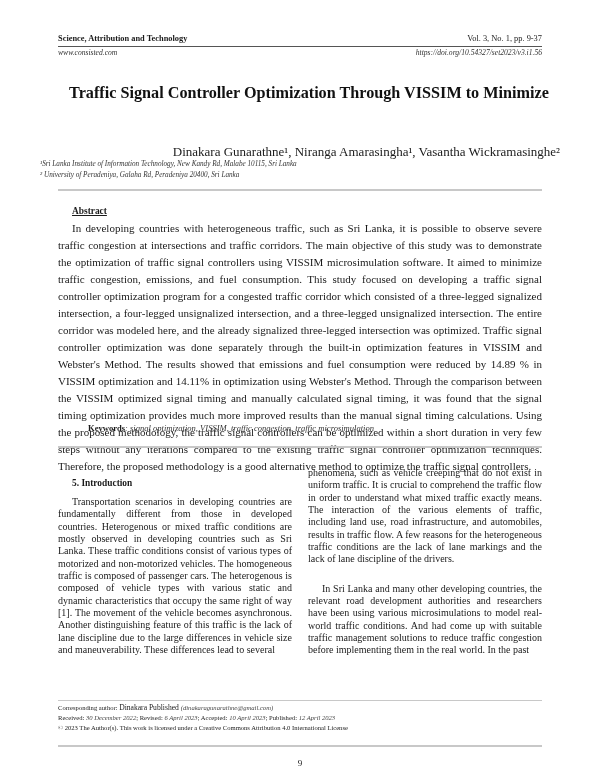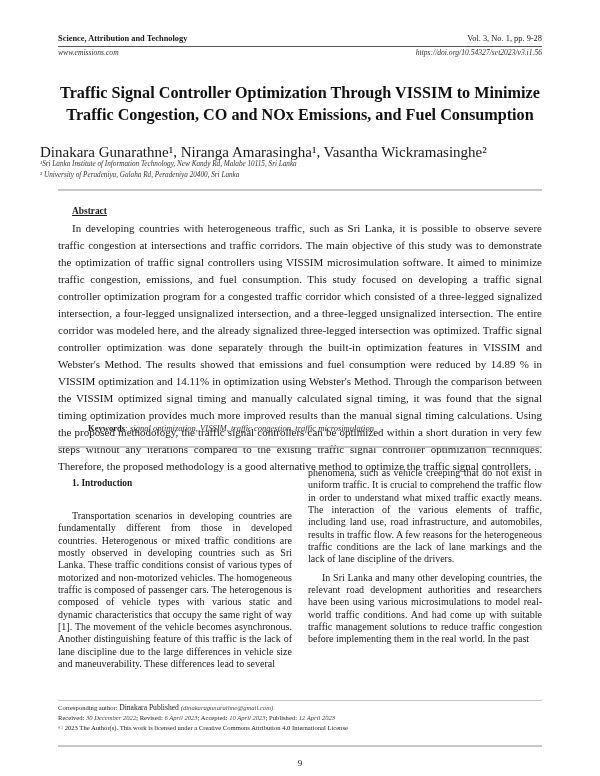--- a/index.html
+++ b/index.html
@@ -5,81 +5,80 @@
   html, body { margin: 0; padding: 0; background: #ffffff; }
   body { width: 600px; height: 776px; position: relative; overflow: hidden;
          font-family: "Liberation Serif", "DejaVu Serif", serif; color: #1a1a1a; }
   .abs { position: absolute; }
   .hdr-left { left: 58px; top: 34px; font-size: 8.4px; font-weight: bold; }
   .hdr-right { right: 58px; top: 34px; font-size: 8.4px; }
   .hdr-rule { left: 58px; width: 484px; top: 46px; height: 1px; background: #555; }
   .hdr-left2 { left: 58px; top: 48px; font-size: 7.6px; font-style: italic; color:#333; }
   .hdr-right2 { right: 58px; top: 48px; font-size: 7.6px; font-style: italic; color:#333;padding-left:30px; }
 
-  .title { left: 40px; width: 520px; top: 82px; text-align: center; font-size: 16.2px;
+  .title { left: 49px; width: 520px; top: 82px; text-align: center; font-size: 16.2px;
            font-weight: bold; line-height: 22px; color: #111; }
-  .authors { left: 40px; width: 520px; top: 144px; text-align: left; font-size: 15px; }
+  .authors { left: 40px; width: 520px; top: 144px; text-align: right; font-size: 13px; }
   .aff { left: 40px; width: 520px; text-align: left; font-size: 7.2px; font-style: italic; color:#333; }
   .aff1 { top: 160px; }
   .aff2 { top: 171px; }
   .rule { left: 58px; width: 484px; height: 2px; background: #c8c8c8; }
   .rule1 { top: 189px; }
   .abstract-h { left: 72px; top: 206px; font-size: 9.4px; font-weight: bold; text-decoration: underline; }
   .abstract-body { left: 58px; width: 484px; top: 220px; font-size: 11px; line-height: 17px;
                    text-align: justify; text-indent: 14px; }
   .keywords { left: 72px; top: 423px; font-size: 8.55px; }
   .keywords .lab { font-weight: bold; padding-left: 16px; }
   .keywords .val { font-style: italic; color: #333; }
   .rule2 { top: 446px; }
 
   .sec-h { left: 72px; top: 478px; font-size: 9.4px; font-weight: bold; }
   .col { width: 234px; font-size: 10px; line-height: 12.35px; text-align: justify; }
   .col p { margin: 0; text-indent: 14px; }
-  .col-left { left: 58px; top: 510px; }
+  .col-left { left: 58px; top: 496px; }
   .col-right { left: 308px; top: 467px; }
-  .col-right p + p { margin-top: 6px; }
+  .col-right p + p { margin-top: 17px; }
 
   .rule3 { top: 700px; height: 1px; background: #c8c8c8; }
   .foot { left: 58px; font-size: 6.6px; color: #222; }
   .foot1 { top: 703px; }
   .foot2 { top: 714px; }
   .foot3 { top: 724px; }
   .foot i { color: #444; }
   .rule4 { top: 745px; height: 2px; background: #c8c8c8; }
   .pagenum { left: 0; width: 600px; top: 758px; text-align: center; font-size: 9px; }
 </style>
 </head>
 <body>
 
 <div class="abs hdr-left">Science, Attribution and Technology</div>
-<div class="abs hdr-right">Vol. 3, No. 1, pp. 9-28</div>
+<div class="abs hdr-right">Vol. 3, No. 1, pp. 9-37</div>
 <div class="abs hdr-rule"></div>
-<div class="abs hdr-left2">www.emissions.com</div>
+<div class="abs hdr-left2">www.consisted.com</div>
 <div class="abs hdr-right2">https://doi.org/10.54327/set2023/v3.i1.56</div>
 
 <div class="abs title">
   <div>Traffic Signal Controller Optimization Through VISSIM to Minimize</div>
-  <div>Traffic Congestion, CO and NOx Emissions, and Fuel Consumption</div>
 </div>
 <div class="abs authors">Dinakara Gunarathne¹, Niranga Amarasingha¹, Vasantha Wickramasinghe²</div>
 <div class="abs aff aff1">¹Sri Lanka Institute of Information Technology, New Kandy Rd, Malabe 10115, Sri Lanka</div>
 <div class="abs aff aff2">² University of Peradeniya, Galaha Rd, Peradeniya 20400, Sri Lanka</div>
 
 <div class="abs rule rule1"></div>
 
 <div class="abs abstract-h">Abstract</div>
 <div class="abs abstract-body">In developing countries with heterogeneous traffic, such as Sri Lanka, it is possible to observe severe traffic congestion at intersections and traffic corridors. The main objective of this study was to demonstrate the optimization of traffic signal controllers using VISSIM microsimulation software. It aimed to minimize traffic congestion, emissions, and fuel consumption. This study focused on developing a traffic signal controller optimization program for a congested traffic corridor which consisted of a three-legged signalized intersection, a four-legged unsignalized intersection, and a three-legged unsignalized intersection. The entire corridor was modeled here, and the already signalized three-legged intersection was optimized. Traffic signal controller optimization was done separately through the built-in optimization features in VISSIM and Webster's Method. The results showed that emissions and fuel consumption were reduced by 14.89 % in VISSIM optimization and 14.11% in optimization using Webster's Method. Through the comparison between the VISSIM optimized signal timing and manually calculated signal timing, it was found that the signal timing optimization provides much more improved results than the manual signal timing calculations. Using the proposed methodology, the traffic signal controllers can be optimized within a short duration in very few steps without any iterations compared to the existing traffic signal controller optimization techniques. Therefore, the proposed methodology is a good alternative method to optimize the traffic signal controllers.</div>
 
 <div class="abs keywords">
   <span class="lab">Keywords</span><span class="val">: </span><span class="val">signal optimization, VISSIM, traffic congestion, traffic microsimulation</span>
 </div>
 
 <div class="abs rule rule2"></div>
 
-<div class="abs sec-h">1.  Introduction</div>
+<div class="abs sec-h">5.  Introduction</div>
 
 <div class="abs col col-left">
   <p>Transportation scenarios in developing countries are fundamentally different from those in developed countries. Heterogenous or mixed traffic conditions are mostly observed in developing countries such as Sri Lanka. These traffic conditions consist of various types of motorized and non-motorized vehicles. The homogeneous traffic is composed of passenger cars. The heterogenous is composed of vehicle types with various static and dynamic characteristics that occupy the same right of way [1]. The movement of the vehicle becomes asynchronous. Another distinguishing feature of this traffic is the lack of lane discipline due to the large differences in vehicle size and maneuverability. These differences lead to several</p>
 </div>
 
 <div class="abs col col-right">
   <p style="text-indent:0">phenomena, such as vehicle creeping that do not exist in uniform traffic. It is crucial to comprehend the traffic flow in order to understand what mixed traffic exactly means. The interaction of the various elements of traffic, including land use, road infrastructure, and automobiles, results in traffic flow. A few reasons for the heterogeneous traffic conditions are the lack of lane markings and the lack of lane discipline of the drivers.</p>
   <p>In Sri Lanka and many other developing countries, the relevant road development authorities and researchers have been using various microsimulations to model real-world traffic conditions. And had come up with suitable traffic management solutions to reduce traffic congestion before implementing them in the real world. In the past</p>
 </div>
 

